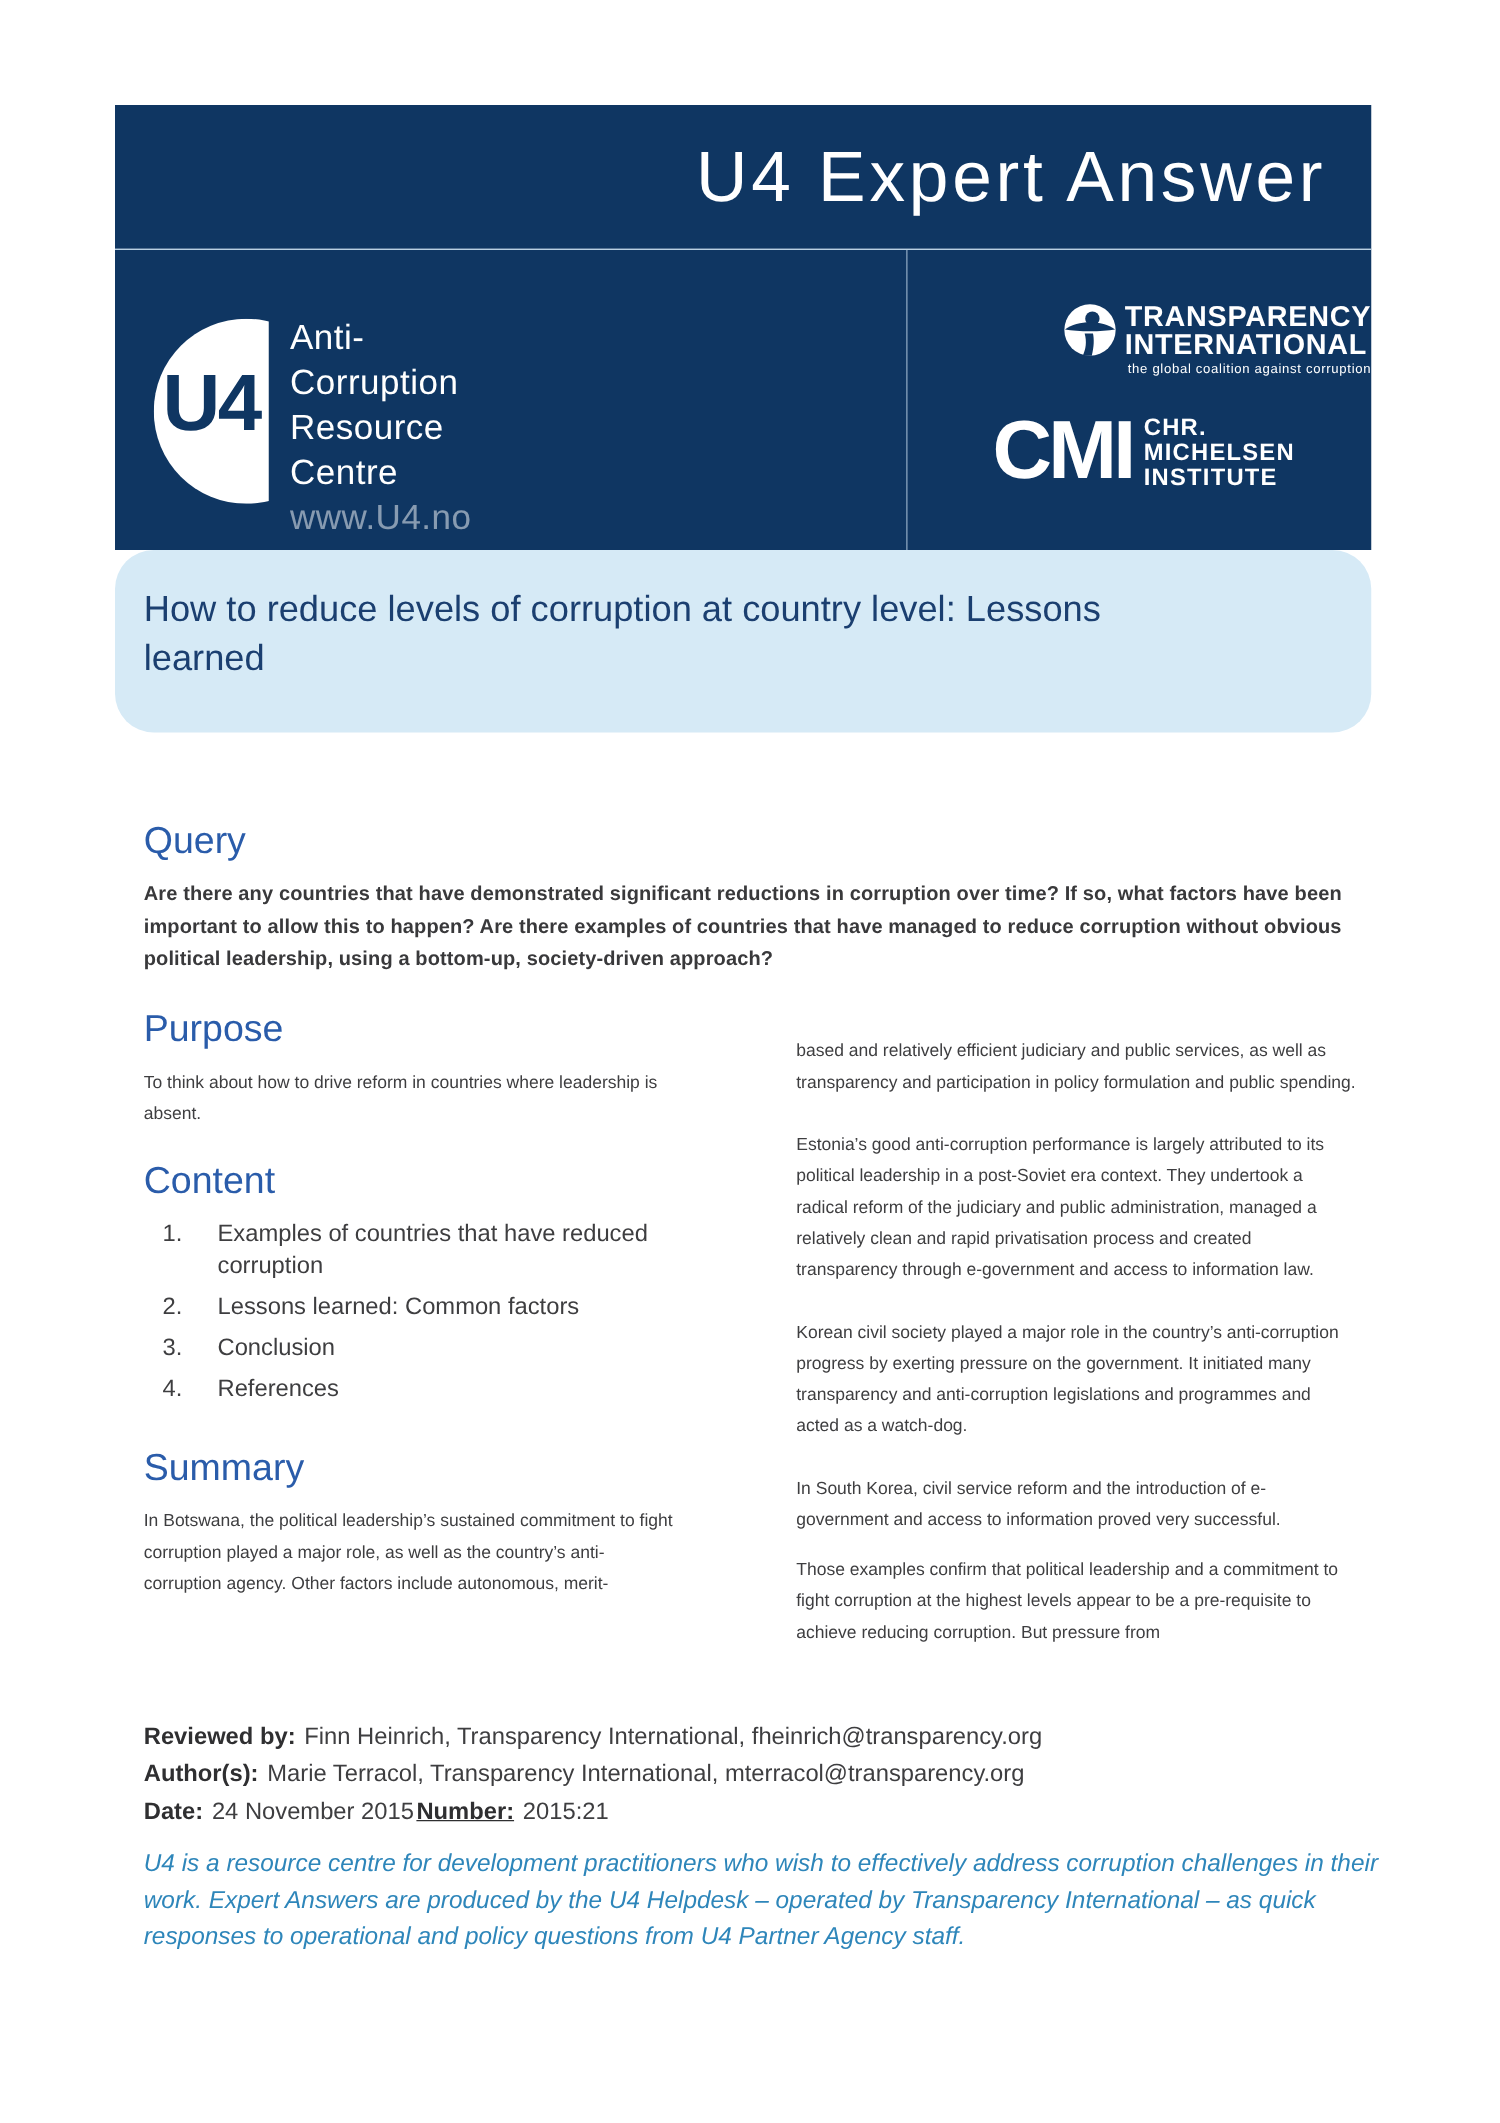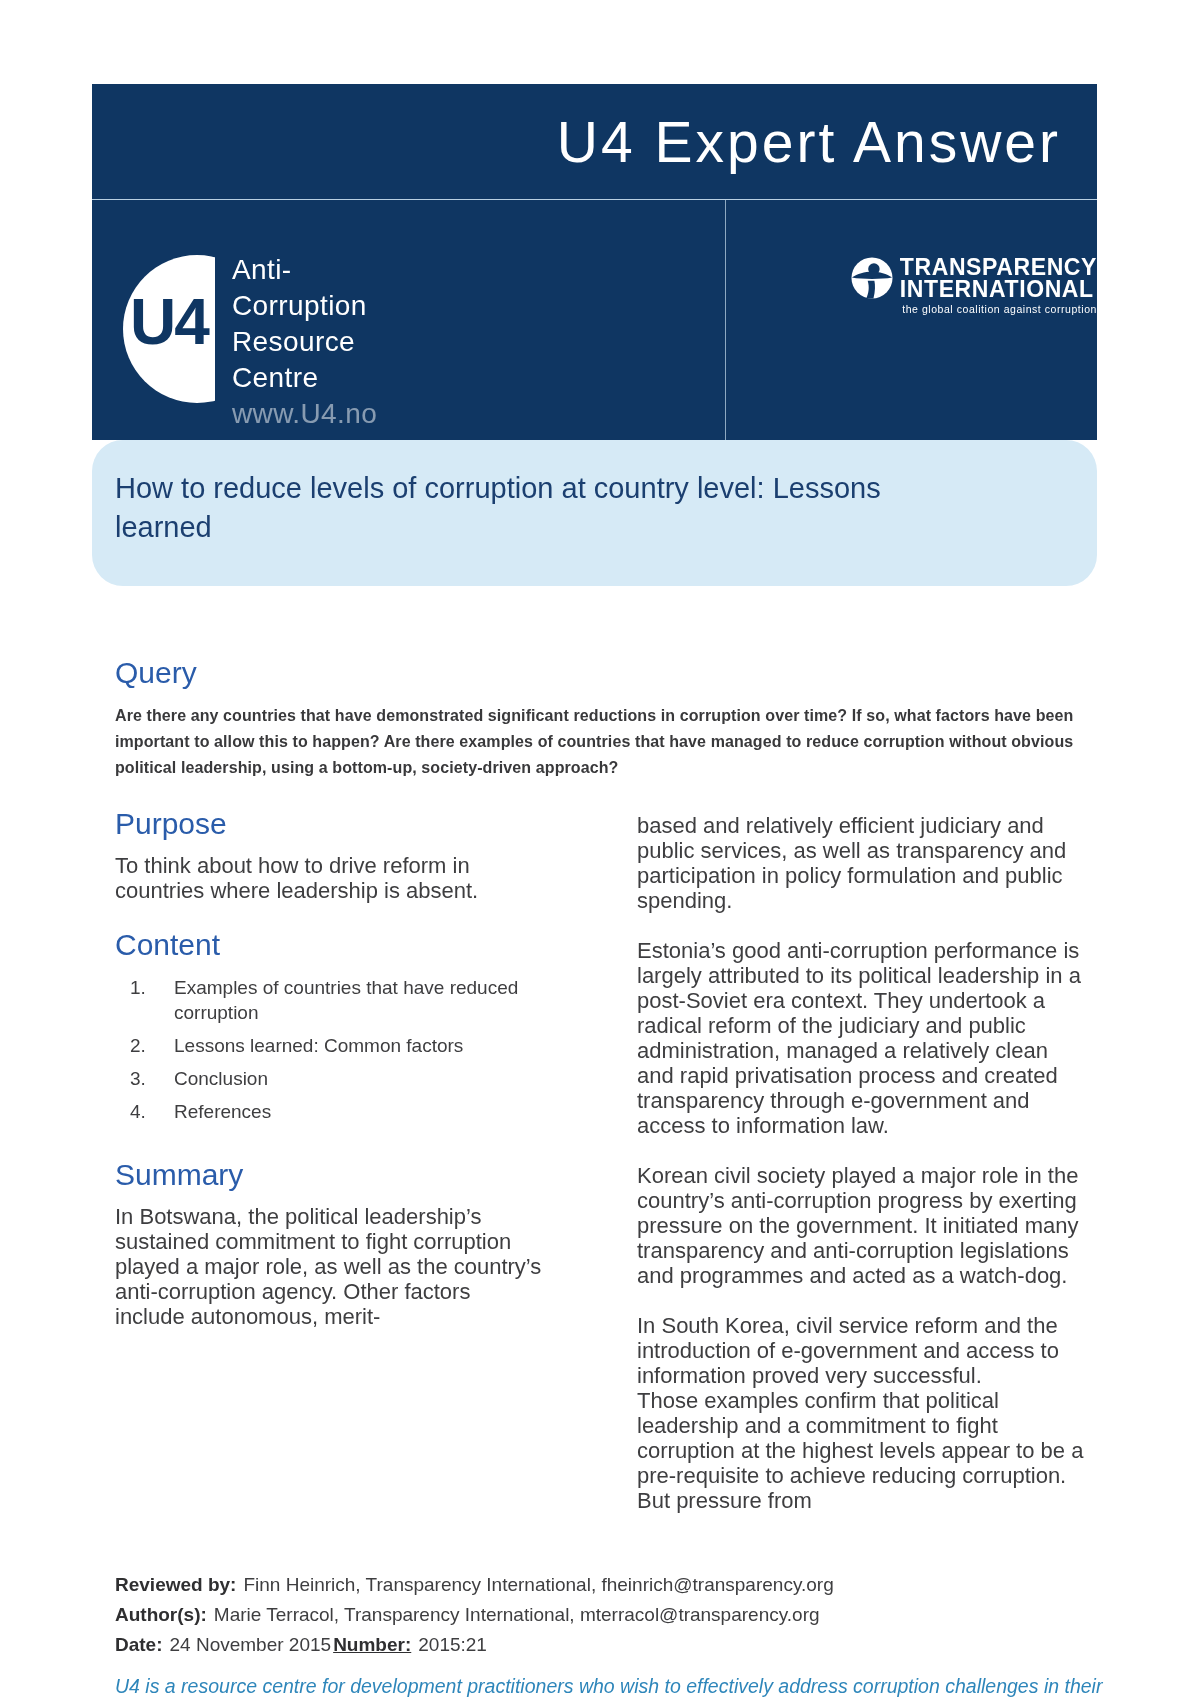--- a/index.html
+++ b/index.html
@@ -33,21 +33,21 @@
   }
   .u4-text {
     position:absolute; left:140px; top:52px; color:#ffffff;
     font-size:28px; font-weight:300; line-height:36px; letter-spacing:0.4px;
   }
   .u4-site { color:rgba(255,255,255,0.5); }
 
   .logo-divider { position:absolute; left:633px; top:0; width:1px; height:100%; background:#b9d0e2; opacity:0.75; }
 
   .logo-right { position:absolute; left:634px; top:0; right:0; height:100%; }
-  .ti { position:absolute; top:56px; right:0; }
+  .ti { position:absolute; top:42px; right:0; }
   .ti-row { display:flex; align-items:flex-start; justify-content:flex-end; }
   .ti-mark { width:42px; height:42px; margin-right:7px; margin-top:1px; flex:none; }
   .ti-name {
     color:#ffffff; font-weight:700; font-size:23px; line-height:22px;
     letter-spacing:0.6px; text-align:left; white-space:nowrap;
   }
   .ti-tag {
     color:#ffffff; font-size:10.5px; letter-spacing:0.55px; margin-top:3px;
     text-align:right; white-space:nowrap;
   }
@@ -69,21 +69,21 @@
   .content { margin-left:115px; width:982px; }
   .sec { color:#2a5caa; font-size:30px; font-weight:400; margin:0; }
   .sec-query { margin-top:70px; }
   .query-text {
     margin:13px 0 0 0; width:962px; font-size:16px; line-height:26px;
     font-weight:700; color:#39393b; letter-spacing:0.1px;
   }
   .cols { display:flex; margin-top:26px; }
   .col-left { width:430px; flex:none; }
   .col-right { width:448px; flex:none; margin-left:92px; padding-top:6px; }
-  .body { font-size:22px; line-height:25px; color:#3e3e40; margin:0 0 25px 0; }
+  .body { font-size:14px; line-height:25px; color:#3e3e40; margin:15px 0 25px 0; }
   .col-left .body { margin-top:12px; }
   .sec-content { margin-top:20px; }
   .toc { margin-top:13px; }
   .toc-item { display:flex; font-size:19px; line-height:25px; color:#3e3e40; margin-bottom:8px; }
   .toc-num { flex:none; width:59px; padding-left:15px; }
   .toc-label { flex:1; }
   .sec-summary { margin-top:34px; }
   .nogap { margin-bottom:0; }
 
   
@@ -130,20 +130,28 @@
             <path d="M1 21.5 C 12 13.5, 32 13.5, 43 21.5 C 32 23.5, 12 23.5, 1 21.5 Z" fill="#0f3662"></path>
             <path d="M17.5 25 C 19.5 32, 18.5 38, 16 43.5 L 23.5 43.5 C 25.5 36, 25.5 29.5, 24.5 25 Z" fill="#0f3662"></path>
           </svg>
           <div class="ti-name">
             <div>TRANSPARENCY</div>
             <div>INTERNATIONAL</div>
           </div>
         </div>
         <div class="ti-tag">the global coalition against corruption</div>
       </div>
+      <div class="cmi">
+        <div class="cmi-abbr">CMI</div>
+        <div class="cmi-stack">
+          <div>CHR.</div>
+          <div>MICHELSEN</div>
+          <div>INSTITUTE</div>
+        </div>
+      </div>
     </div>
   </div>
 
   <div class="title-band">
     <div class="doc-title">How to reduce levels of corruption at country level: Lessons learned</div>
   </div>
 
   <div class="content">
 
     <h2 class="sec sec-query">Query</h2>

